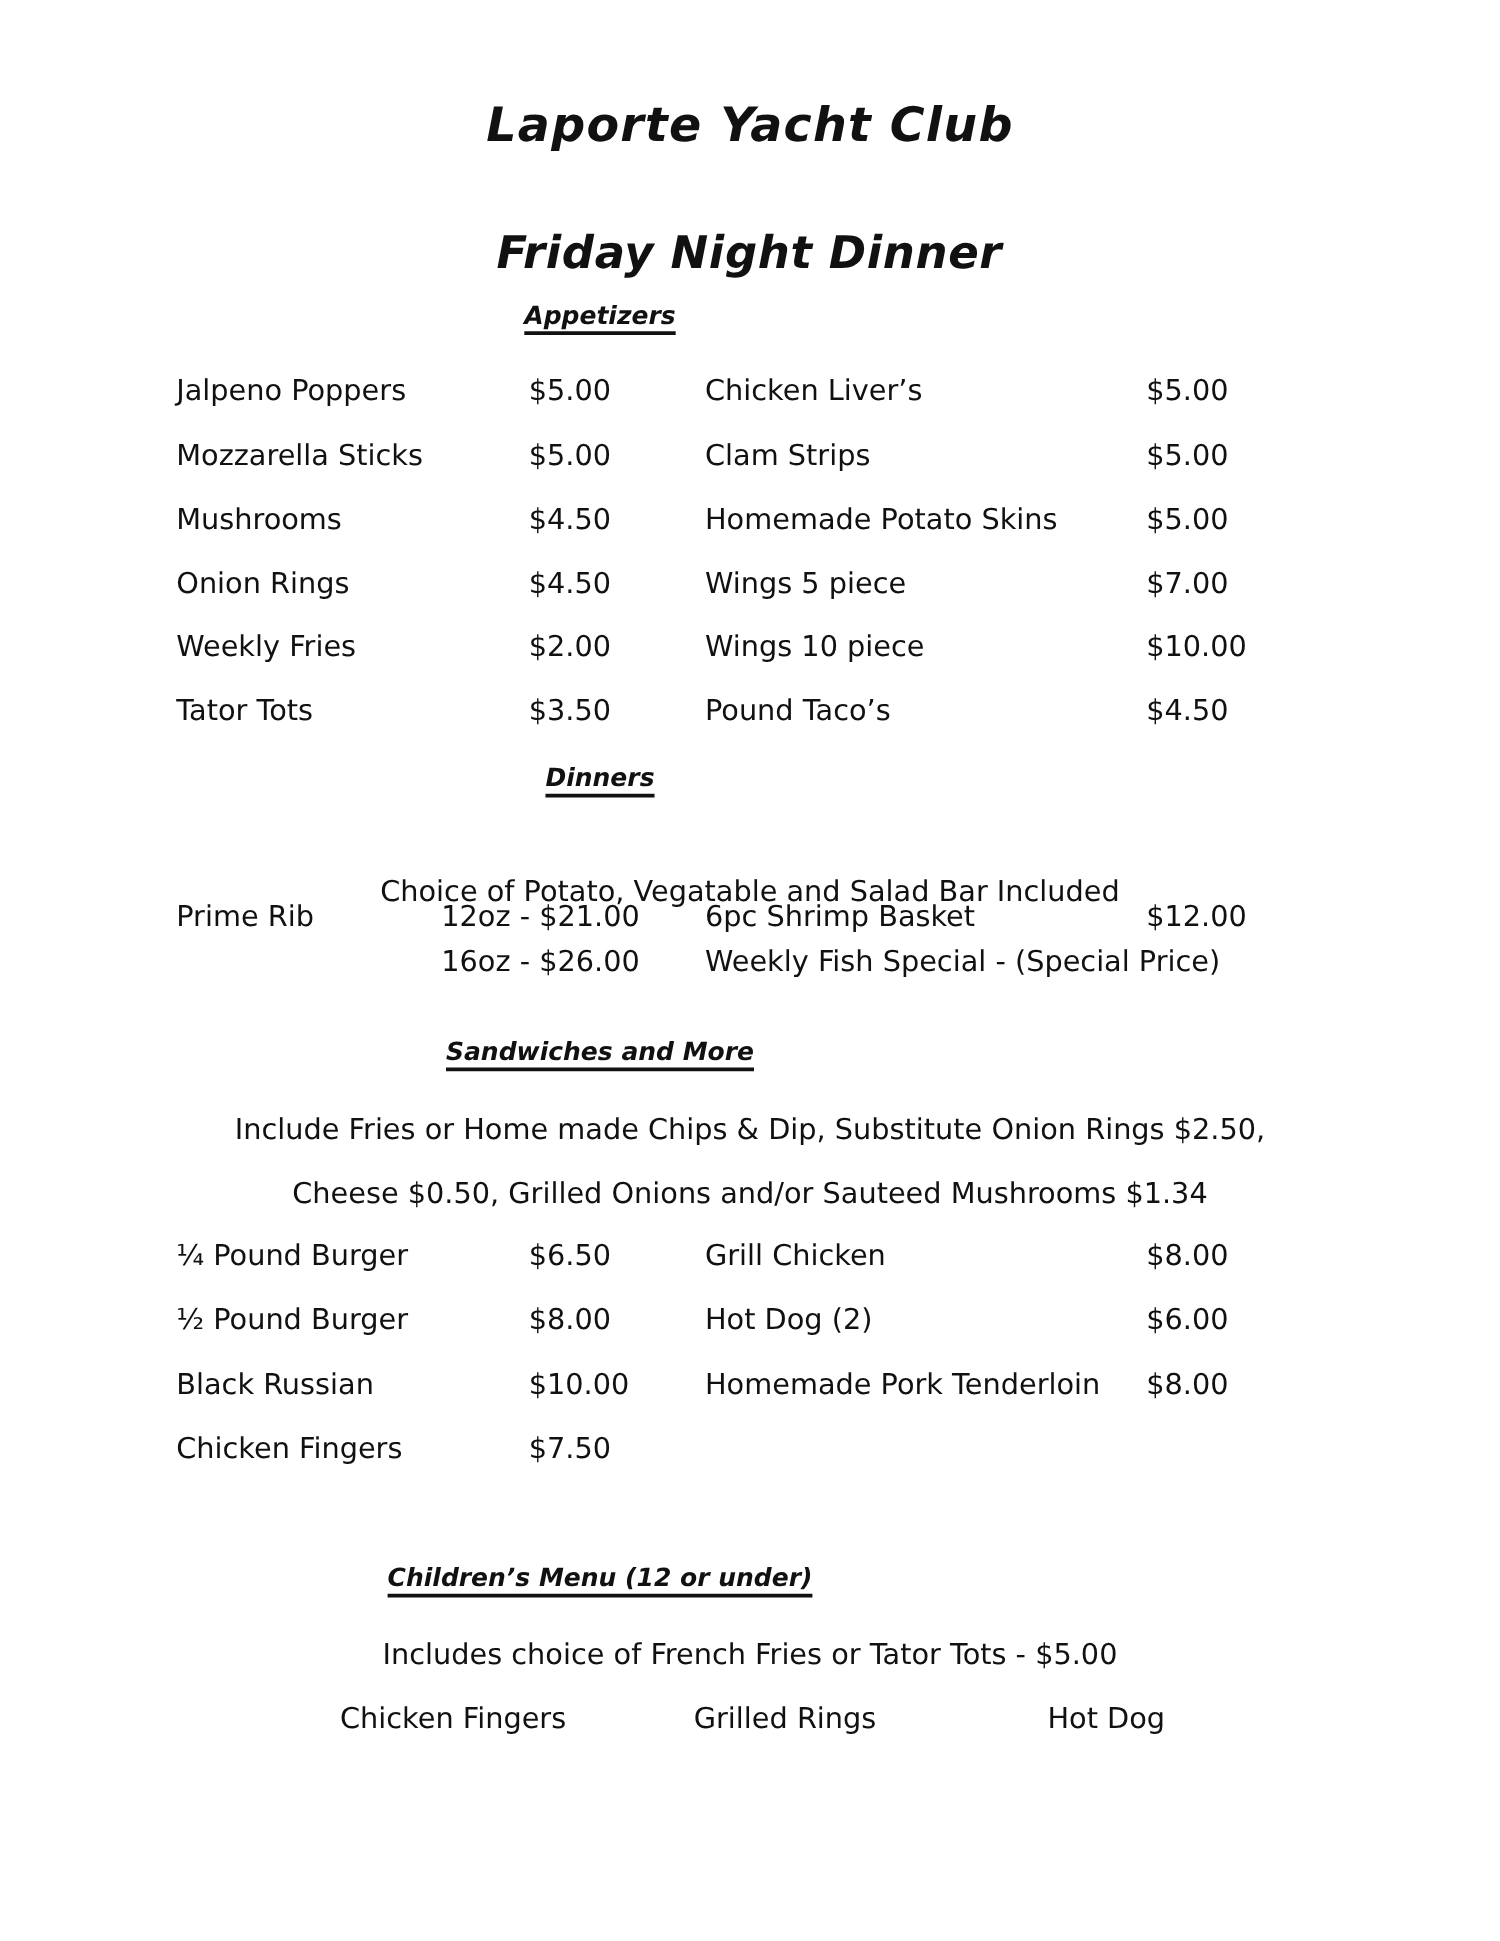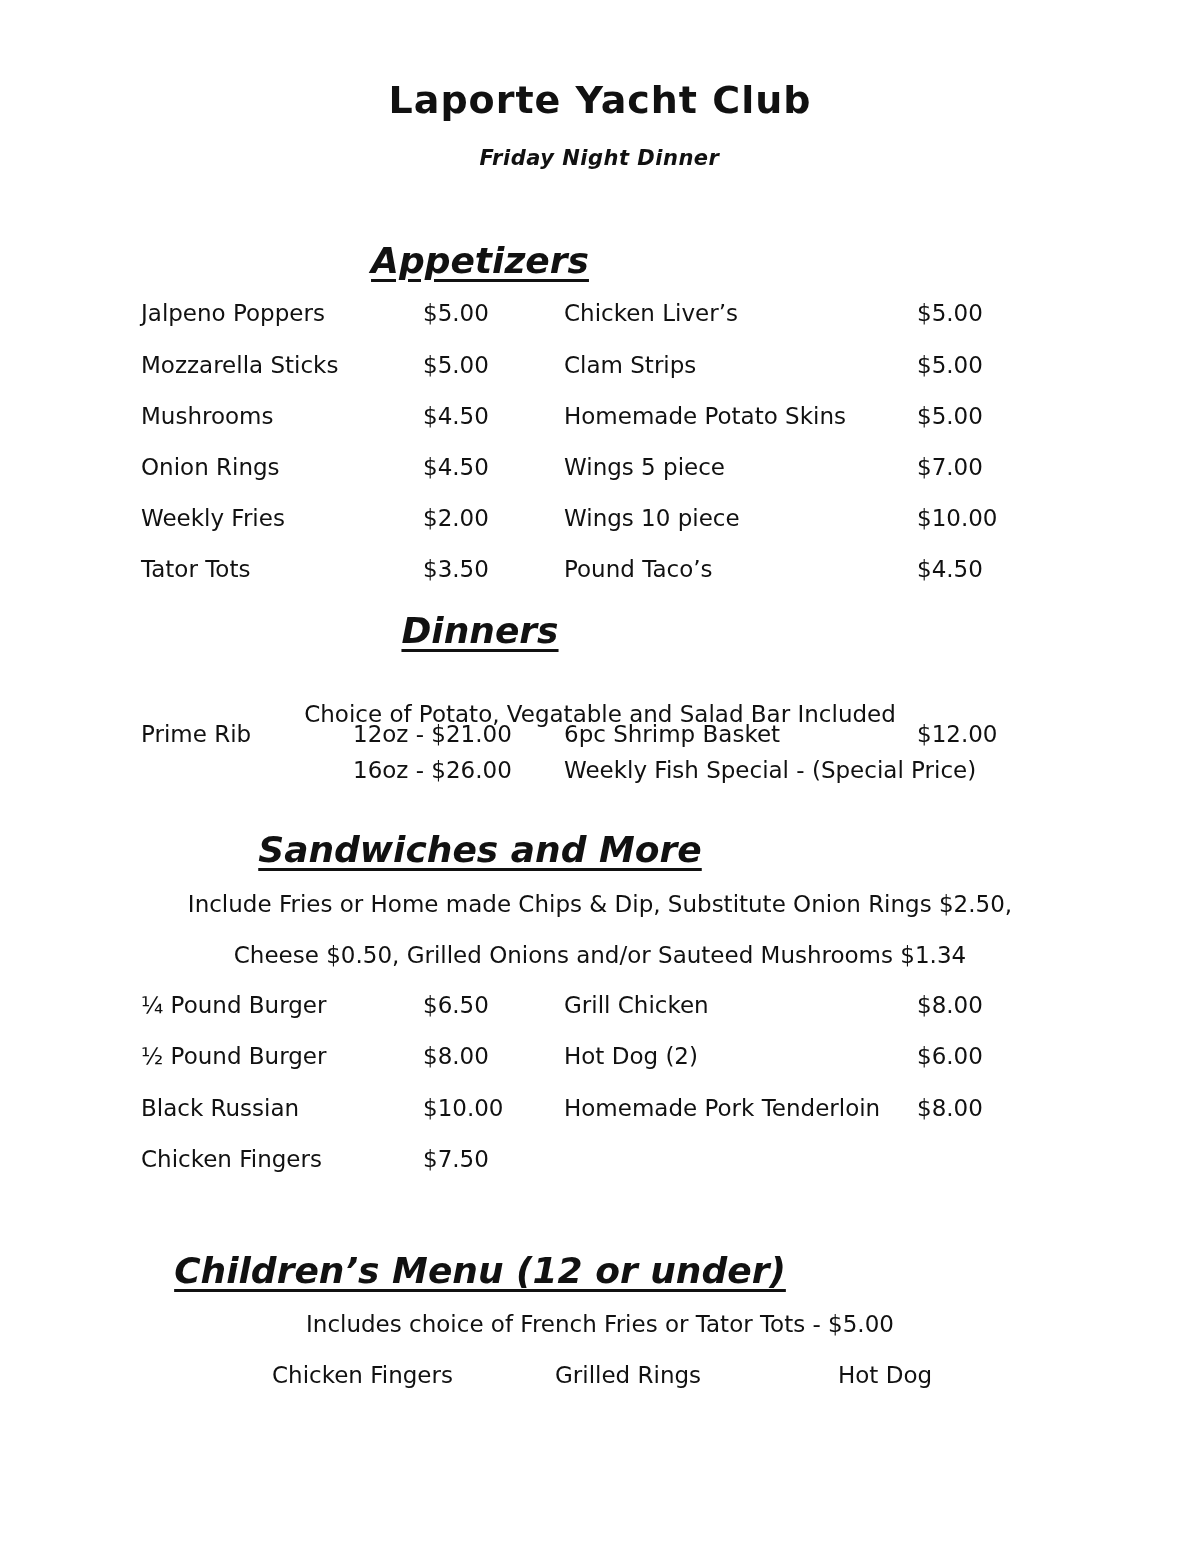--- a/index.html
+++ b/index.html
@@ -1,20 +1,20 @@
 <!DOCTYPE html>
 <html><head>
   <meta charset="utf-8">
   <style>
     html, body { margin: 0; padding: 0; background: #ffffff; }
     body { width: 1200px; height: 1553px; position: relative; overflow: hidden; color: #111; font-family: "DejaVu Sans", sans-serif; }
     .abs { position: absolute; white-space: nowrap; }
-    .title { font-size: 38px; font-weight: bold; letter-spacing: 1px; left: 0; width: 1200px; text-align: center; }
-    .subtitle { font-size: 21px; font-weight: bold; font-style: italic; letter-spacing: 0.5px; left: 0; width: 1199px; text-align: center; }
-    .section { font-size: 36px; font-weight: bold; font-style: italic; text-decoration: underline; text-decoration-thickness: 3px; text-underline-offset: 6px; left: 0; width: 960px; text-align: center; }
+    .title { font-size: 38px; font-weight: bold; font-style: italic; letter-spacing: 1px; left: 0; width: 1200px; text-align: center; }
+    .subtitle { font-size: 36px; font-weight: bold; font-style: italic; letter-spacing: 0.5px; left: 0; width: 1199px; text-align: center; margin-top: 36px; }
+    .section { font-size: 20px; font-weight: bold; font-style: italic; text-decoration: underline; text-decoration-thickness: 3px; text-underline-offset: 6px; left: 0; width: 960px; text-align: center; }
     .note { font-size: 23px; left: 0; width: 1200px; text-align: center; }
     .item { font-size: 23px; }
     .price { font-size: 23px; }
   </style>
 </head>
 <body>
 
 <div>
 
   <div class="abs title" style="top:78px;">Laporte Yacht Club</div>

